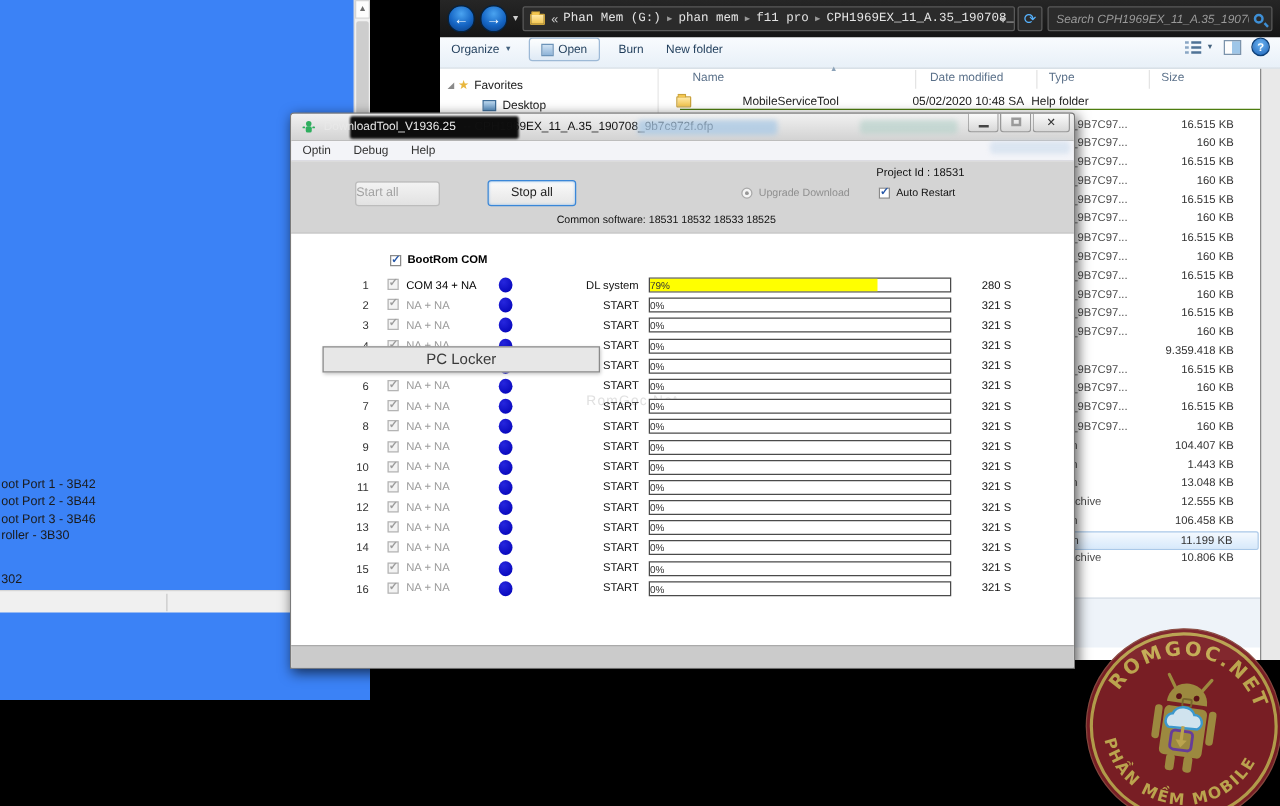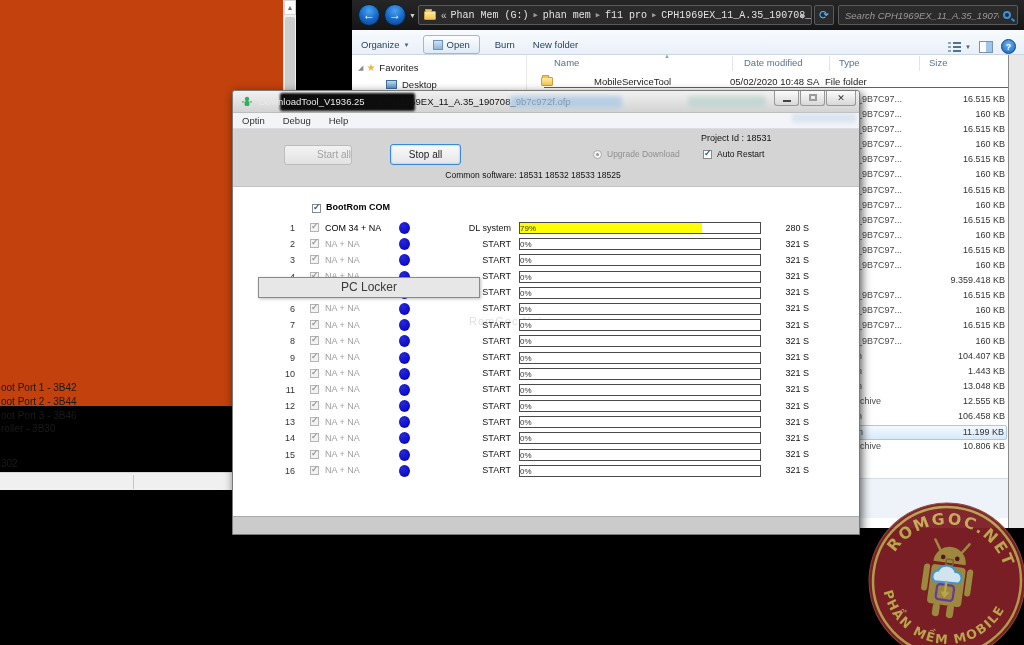--- a/index.html
+++ b/index.html
@@ -2,21 +2,21 @@
 <html><head>
 <meta charset="utf-8">
 <style>
   * { margin:0; padding:0; box-sizing:border-box; }
   html,body { width:1024px; height:645px; }
   body { background:#000; overflow:hidden; position:relative;
          font-family:"Liberation Sans", sans-serif; -webkit-font-smoothing:antialiased; }
   .abs { position:absolute; }
 
   
-  .left-win { left:0; top:0; width:296px; height:406px; background:#c2410c; }
+  .left-win { left:0; top:0; width:296px; height:560px; background:#3b82f6; }
   .left-scroll { right:0; top:0; width:13px; height:472px; background:#f0f0f0; border-left:1px solid #dcdcdc; }
   .left-scroll .up { position:absolute; top:0; left:0; width:12px; height:15px; background:#fdfdfd; border:1px solid #d4d4d4;
                      color:#6e6e6e; font-size:7px; text-align:center; line-height:14px; }
   .left-scroll .thumb { position:absolute; top:17px; left:1px; width:10px; height:210px; background:#cdcdcd; border-radius:2px; }
   .left-lines { left:1px; top:381px; font-size:10px; color:#1a1a1a; line-height:13.8px; white-space:nowrap; }
   .left-bottom { left:1px; top:458px; font-size:10px; color:#1a1a1a; }
   .left-status { left:0; top:472px; width:296px; height:18px; background:#f0f0f0; border-top:1px solid #d6d6d6; }
   .left-status .div1 { position:absolute; left:133px; top:2px; width:1px; height:14px; background:#c8c8c8; }
 
   
@@ -41,21 +41,21 @@
   .refresh-btn { position:absolute; left:462px; top:5px; width:20px; height:20px; background:#2b2b2b;
                  border:1px solid #5a5a5a; border-radius:2px; color:#57b3ff; font-size:12px; text-align:center; line-height:18px; }
   .search-field { position:absolute; left:486px; top:5px; width:180px; height:20px; background:#2b2b2b;
                   border:1px solid #5a5a5a; border-radius:2px; display:flex; align-items:center; padding:0 6px; }
   .search-text { font-style:italic; color:#9a9a9a; font-size:9.5px; white-space:nowrap; overflow:hidden; flex:1; }
   .mag-icon { flex:0 0 auto; width:8px; height:8px; border:2px solid #3e8fd6; border-radius:50%; position:relative; margin-left:4px; }
   .mag-icon:after { content:""; position:absolute; left:6px; top:6px; width:4px; height:2px; background:#3e8fd6; transform:rotate(45deg); }
 
   .exp-toolbar { left:0; top:30px; width:672px; height:25px;
                  background:linear-gradient(#f8fbfe,#e8f0f8); border-bottom:1px solid #ccd6e0;
-                 display:flex; align-items:flex-end; font-size:9.5px; color:#1e3c5a; }
+                 display:flex; align-items:flex-start; font-size:9.5px; color:#1e3c5a; }
   .tb-item { padding:0 9px; display:flex; align-items:center; height:19px; }
   .tb-caret { font-size:6px; color:#44627e; margin-left:4px; }
   .tb-open { border:1px solid #9db9d6; border-radius:3px; background:linear-gradient(#fdfefe,#dfeaf5); margin-left:4px; margin-right:6px; }
   .open-ico { display:inline-block; width:10px; height:10px; background:linear-gradient(#cfe2f3,#8fb4d8); border:1px solid #6c93b8; margin-right:4px; }
   .tb-right { margin-left:auto; display:flex; align-items:center; }
   .views-ico { width:13px; height:11px; display:inline-block; background:
        linear-gradient(#89a6c4,#89a6c4) 0 1px/3px 2px no-repeat,
        linear-gradient(#89a6c4,#89a6c4) 0 5px/3px 2px no-repeat,
        linear-gradient(#89a6c4,#89a6c4) 0 9px/3px 2px no-repeat,
        linear-gradient(#4f7396,#4f7396) 5px 1px/8px 2px no-repeat,
@@ -75,21 +75,21 @@
   .exp-headers { left:192px; top:55px; width:494px; height:33px; font-size:9.5px; color:#5b718a; border-bottom:1px solid #4d7c0f; }
   .hdr { position:absolute; top:2px; }
   .hdr-sep { position:absolute; top:1px; width:1px; height:15px; background:#e4e4e4; }
   .sort-up { position:absolute; left:120px; top:-2px; color:#8ba2b8; font-size:6px; }
   .file-row { left:178px; top:74px; width:494px; height:16px; font-size:9.5px; color:#222; }
   .file-row span { position:absolute; top:2px; white-space:nowrap; }
 
   .right-rows { left:503px; top:93px; width:152px; font-size:9px; color:#333; }
   .rrow { position:relative; height:15.1px; }
   .rrow .rtype { position:absolute; left:2px; top:1px; color:#4a4a4a; white-space:nowrap; }
-  .rrow .rsize { position:absolute; right:2px; top:1px; color:#333; }
+  .rrow .rsize { position:absolute; right:20px; top:1px; color:#333; }
   .rrow.selected { background:linear-gradient(#f4f9fe,#d7e9fb); border:1px solid #a9c8e8; border-radius:2px; }
   .exp-details { left:505px; top:478px; width:160px; height:40px; background:#eef3f9; border-top:1px solid #d5dde5; }
   .exp-rightedge { left:656px; top:55px; width:16px; height:473px; background:#e9e9e9; border-left:1px solid #8a8a8a; }
 
   
   .tool { left:232px; top:90px; width:628px; height:445px; background:#fff;
           border:1px solid #7a7a7a; border-radius:3px 3px 0 0; box-shadow:2px 3px 10px rgba(0,0,0,.65);padding-left:16px; }
   .tool-title { left:0; top:0; width:626px; height:22px; background:linear-gradient(#f1f1f1,#d3d3d3);
                 border-bottom:1px solid #bdbdbd; border-radius:3px 3px 0 0; }
   .tool-ico { position:absolute; left:8px; top:5px; width:12px; height:12px; }
@@ -101,21 +101,21 @@
             border:1px solid #989898; border-top:none; border-radius:0 0 3px 3px; text-align:center; }
   .winbtn .g { display:block; margin:0 auto; }
   .btn-min { left:541px; width:25px; } .btn-min .g { width:8px; height:2px; background:#444; margin-top:9px; }
   .btn-max { left:567px; width:25px; } .btn-max .g { width:8px; height:7px; border:2px solid #9a9a9a; margin-top:3px; }
   .btn-close { left:593px; width:30px; } .btn-close .g { width:8px; height:10px; margin-top:2px; color:#333; font-size:9px; line-height:11px; }
   .tool-menu { left:0; top:22px; width:626px; height:16px; background:#f3f4f8; border-bottom:1px solid #dcdce2;
                display:flex; align-items:center; font-size:9.5px; color:#333; }
   .menu-item { padding:0 9px; }
   .tool-panel { left:0; top:38px; width:626px; height:58px; background:#d4d4d4; border-bottom:1px solid #c2c2c2; }
   .btn-startall { position:absolute; left:51px; top:16px; width:68px; height:20px; background:linear-gradient(#f3f3f3,#e2e2e2);
-                  border:1px solid #bcbcbc; border-radius:3px; color:#a2a2a2; font-size:10px; text-align:right; line-height:18px; }
+                  border:1px solid #bcbcbc; border-radius:3px; color:#a2a2a2; font-size:10px; text-align:left; line-height:18px; }
   .btn-stopall { position:absolute; left:157px; top:15px; width:71px; height:21px; background:linear-gradient(#fafafa,#e6e6e6);
                  border:1px solid #3a87d8; box-shadow:0 0 2px #7fb5ea inset; border-radius:3px; color:#222; font-size:10px; text-align:center; line-height:19px; }
   .radio { position:absolute; left:360px; top:21px; width:9px; height:9px; border-radius:50%; background:#f4f4f4; border:1px solid #a8a8a8; }
   .radio .dot { position:absolute; left:2px; top:2px; width:3px; height:3px; border-radius:50%; background:#979797; }
   .lbl-upgrade { position:absolute; left:374px; top:20px; font-size:8.5px; color:#8f8f8f; }
   .lbl-project { position:absolute; left:468px; top:4px; font-size:9px; color:#111; }
   .cb { width:9px; height:9px; background:#fff; border:1px solid #8a8a8a; position:absolute; }
   .cb .tick { position:absolute; left:0px; top:-3px; font-size:9px; font-weight:bold; color:#2456a8; }
   .cb.dis { background:#f3f3f3; border-color:#b4b4b4; } .cb.dis .tick { color:#9c9c9c; }
   .cb-auto { left:470px; top:21px; }
@@ -250,21 +250,21 @@
     <span class="hdr-sep" style="left:188px;"></span>
     <span class="hdr-sep" style="left:285px;"></span>
     <span class="hdr-sep" style="left:375px;"></span>
     <span class="hdr-sep" style="left:470px;"></span>
   </div>
 
   <div class="abs file-row">
     <span class="folder-ico" style="left:10px; top:3px;"></span>
     <span style="left:28px;padding-left:36px;">MobileServiceTool</span>
     <span style="left:200px;">05/02/2020 10:48 SA</span>
-    <span style="left:295px;">File folder</span>
+    <span style="left:295px;">Help folder</span>
   </div>
 
   <div class="abs right-rows">
 
       <div class="rrow">
         <span class="rtype">_9B7C97...</span>
         <span class="rsize">16.515 KB</span>
       </div>
 
       <div class="rrow">

